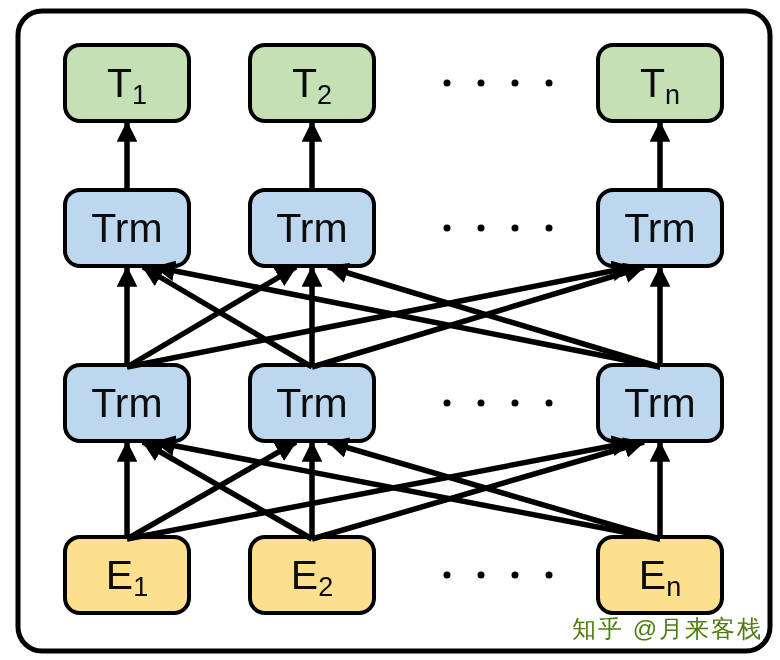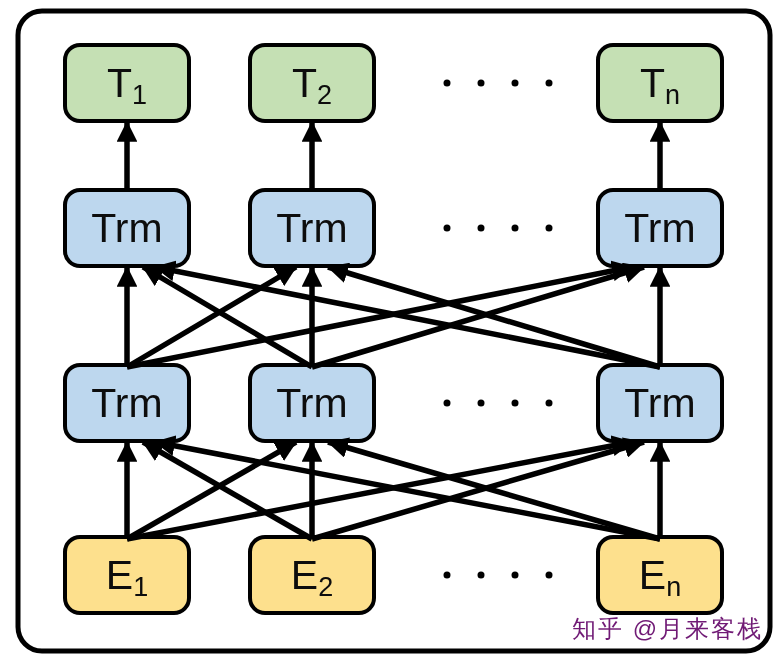--- a/index.html
+++ b/index.html
@@ -113,14 +113,14 @@
       <line x1="127" y1="539" x2="127" y2="442" stroke="#000000" stroke-width="5.5" marker-end="url(#ah)"></line>
       <line x1="127" y1="539" x2="296" y2="442" stroke="#000000" stroke-width="5.5" marker-end="url(#ah)"></line>
       <line x1="127" y1="539" x2="632" y2="442" stroke="#000000" stroke-width="5.5" marker-end="url(#ah)"></line>
       <line x1="312" y1="539" x2="143" y2="442" stroke="#000000" stroke-width="5.5" marker-end="url(#ah)"></line>
       <line x1="312" y1="539" x2="312" y2="442" stroke="#000000" stroke-width="5.5" marker-end="url(#ah)"></line>
       <line x1="312" y1="539" x2="644" y2="442" stroke="#000000" stroke-width="5.5" marker-end="url(#ah)"></line>
       <line x1="660" y1="539" x2="155" y2="442" stroke="#000000" stroke-width="5.5" marker-end="url(#ah)"></line>
       <line x1="660" y1="539" x2="328" y2="442" stroke="#000000" stroke-width="5.5" marker-end="url(#ah)"></line>
       <line x1="660" y1="539" x2="660" y2="442" stroke="#000000" stroke-width="5.5" marker-end="url(#ah)"></line>
     </svg>
-  <div class="watermark" style="color: #701a75; margin-top: 20px;">知乎 @月来客栈</div>
+  <div class="watermark" style="color: #4d7c0f; margin-top: 20px;">知乎 @月来客栈</div>
 </div>
 
 </body></html>

